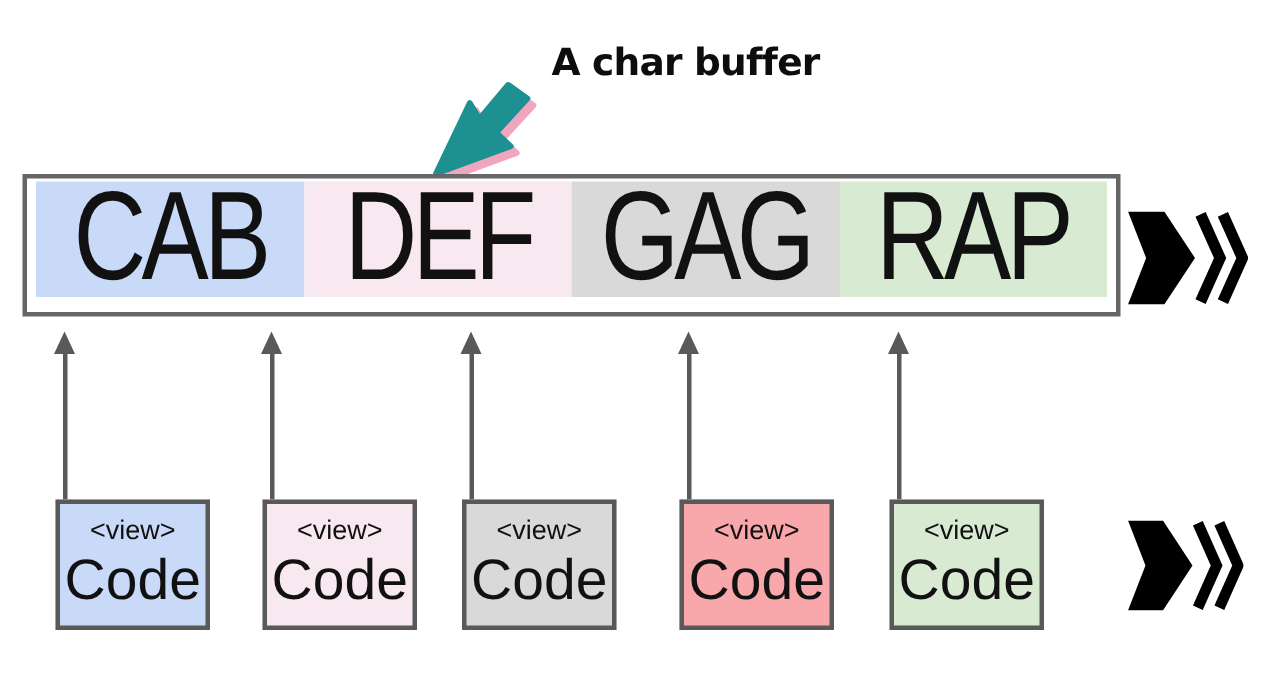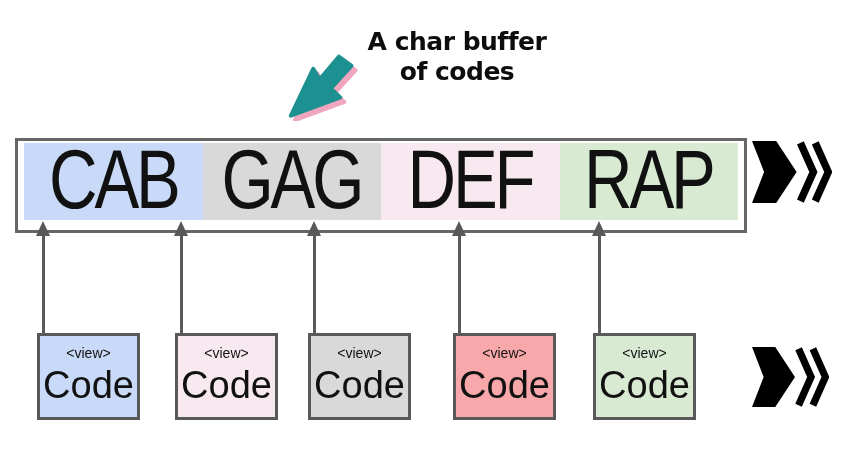--- a/index.html
+++ b/index.html
@@ -17,21 +17,21 @@
     text-align:center;
     font-family:"DejaVu Sans","Liberation Sans",sans-serif;
     font-weight:800;font-size:25px;line-height:1.18;color:#0d0d0d;
     letter-spacing:-0.5px;
   }
   .annotation span{display:block;}
   .curved-arrow{position:absolute;left:286px;top:49px;width:80px;height:72px;}
 
   
   .buffer{
-    position:absolute;left:15px;top:138px;
+    position:absolute;left:15px;top:116px;
     width:714px;height:83px;
     background:#ffffff;
     border:3px solid #666666;
     box-sizing:content-box;
     padding:2px 6px 4px 6px;
     display:flex;align-items:stretch;
   }
   .buffer-row{display:flex;width:100%;height:77px;}
   .seg{
     flex:1 1 0;
@@ -59,53 +59,52 @@
 
   
   .view-box{
     position:absolute;top:333px;
     width:97px;height:81px;
     border:3px solid #595959;
     display:flex;flex-direction:column;
     align-items:center;justify-content:center;
     color:#111111;
   }
-  .view-box .tag{font-size:14px;line-height:1.1;margin-bottom:3px;}
+  .view-box .tag{font-size:18px;line-height:1.1;margin-bottom:3px;}
   .view-box .code{font-size:38px;line-height:1.1;}
 
   
   .ff{position:absolute;}
   .ff.top{left:752px;top:141px;width:80px;height:62px;}
   .ff.bottom{left:752px;top:347px;width:77px;height:60px;}
 </style>
 </head>
 <body>
 
 <div id="canvas">
 
   <div class="annotation">
     <span>A char buffer</span>
-    <span>of codes</span>
   </div>
 
   <svg class="curved-arrow" viewBox="0 0 100 95" preserveAspectRatio="none">
     <path d="M6,88 L34,26 L42,40 L66,10 L82,22 L56,52 L68,64 Z" transform="translate(5,6)" fill="#f0a6bf" stroke="#f0a6bf" stroke-width="5" stroke-linejoin="round"></path>
     <path d="M6,88 L34,26 L42,40 L66,10 L82,22 L56,52 L68,64 Z" fill="#1d9191" stroke="#1d9191" stroke-width="5" stroke-linejoin="round"></path>
   </svg>
 
   <div class="buffer">
     <div class="buffer-row">
       <div class="seg" style="background-color: rgb(201, 218, 248);">
         <span class="letters">CAB</span>
       </div>
+      <div class="seg" style="background-color: rgb(248, 233, 241);">
+        <span class="letters">DEF</span>
+      </div>
       <div class="seg" style="background-color: rgb(217, 217, 217);">
         <span class="letters">GAG</span>
-      </div>
-      <div class="seg" style="background-color: rgb(248, 233, 241);">
-        <span class="letters">DEF</span>
       </div>
       <div class="seg" style="background-color: rgb(217, 234, 211);">
         <span class="letters">RAP</span>
       </div>
     </div>
   </div>
 
   <svg class="ff top" viewBox="0 0 86 66" preserveAspectRatio="none">
     <path d="M0,0 L26,0 L48,33 L26,66 L0,66 L13,33 Z" fill="#000000"></path>
     <path d="M52,2 L66,33 L52,64" fill="none" stroke="#000000" stroke-width="8"></path>

